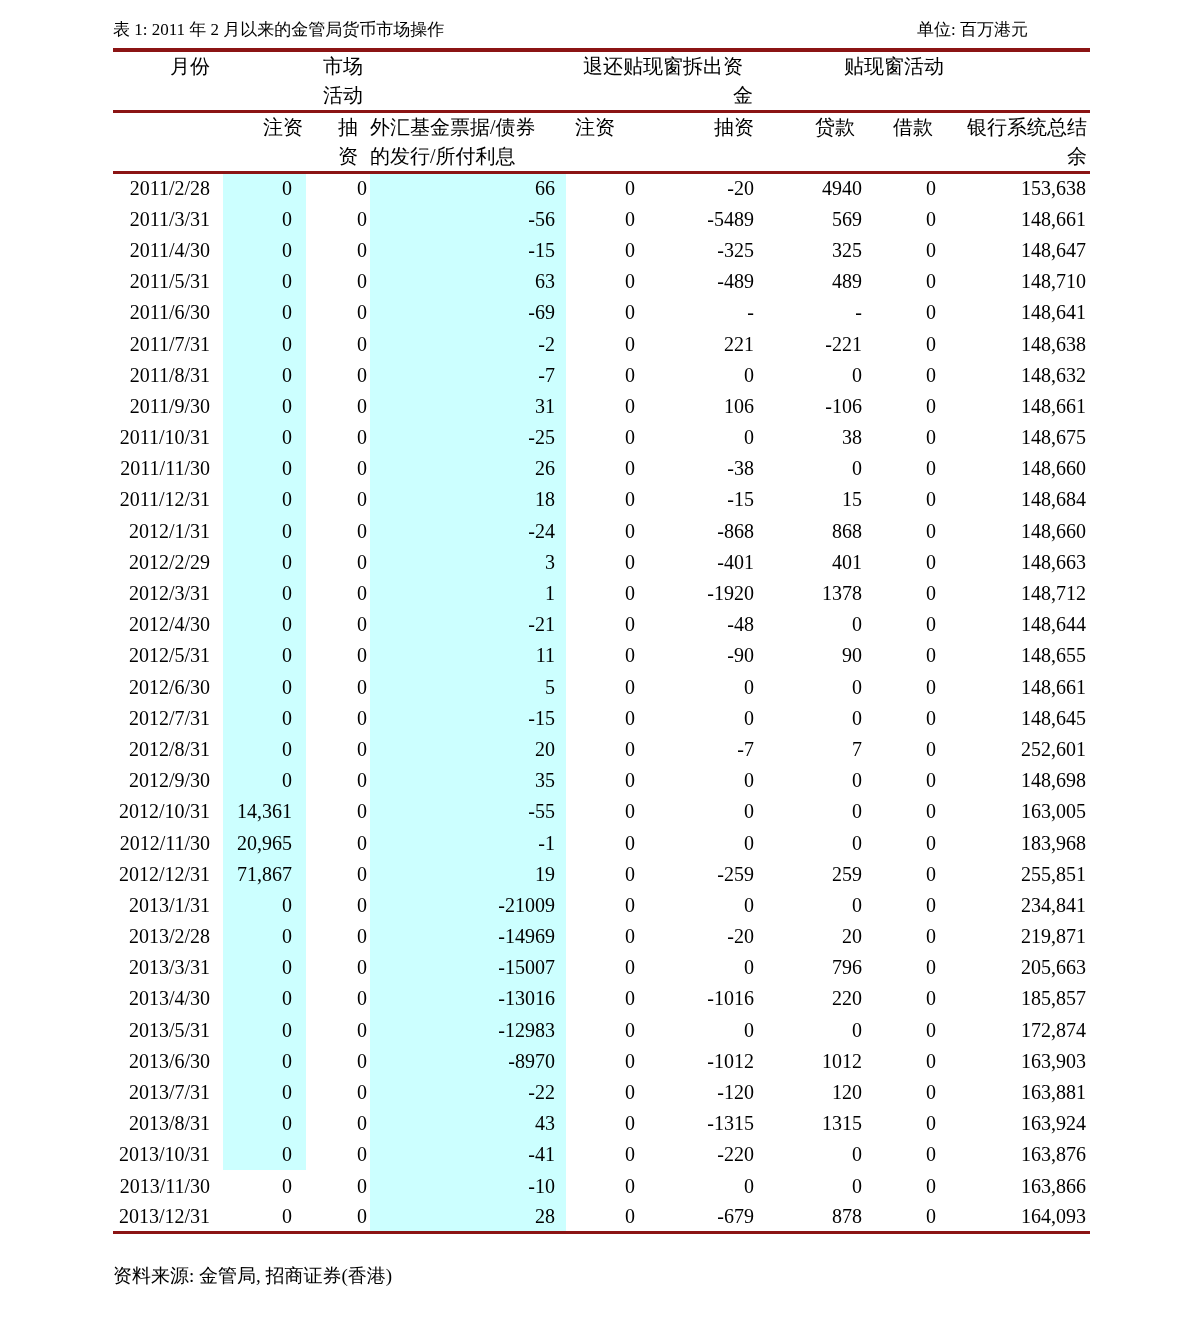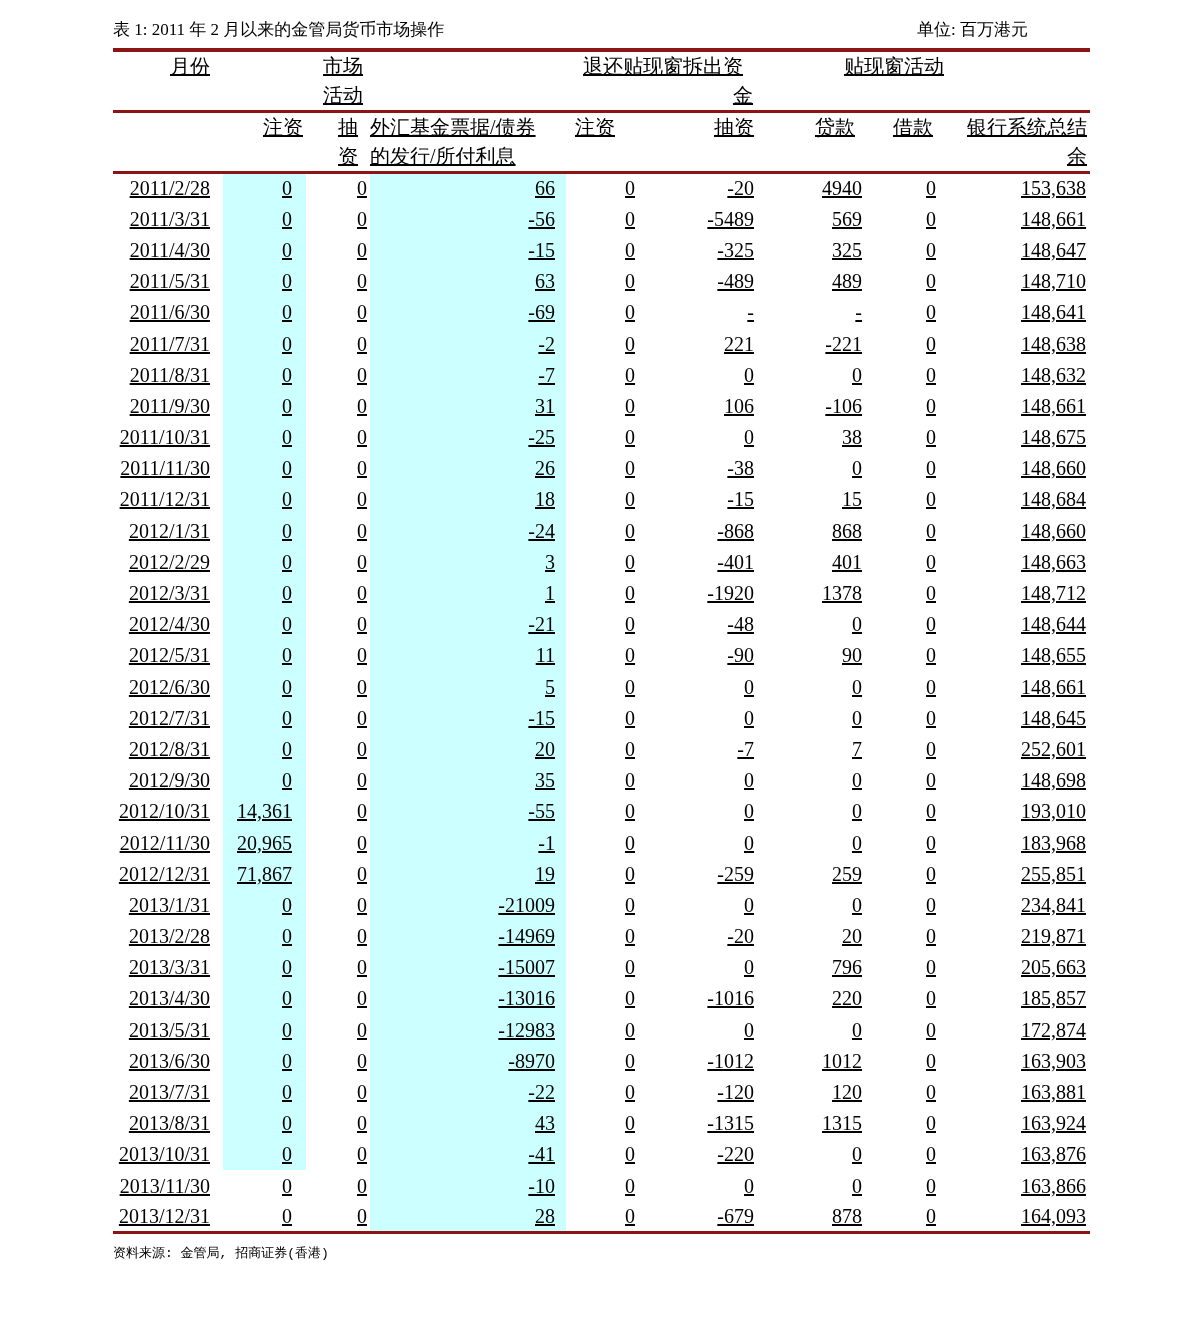--- a/index.html
+++ b/index.html
@@ -12,21 +12,20 @@
   .titlebar {
     height:48px; box-sizing:border-box; padding-bottom:7px;
     display:flex; align-items:flex-end; justify-content:space-between;
     font-size:17px; white-space:nowrap;
   }
   .unit { margin-right:62px; }
   table.ops {
     border-collapse:collapse; table-layout:fixed; width:977px;
     border-top:4px solid var(--rule); border-bottom:3px solid var(--rule);
     font-size:20px;
-    text-decoration:underline;
   }
   table.ops td { padding:0; vertical-align:middle; white-space:nowrap; overflow:visible; line-height:1.1; }
   thead tr { height:30.5px; }
   tbody tr { height:31.2px; }
   tr.gh2 td, tr.ch2 td { border-bottom:3px solid var(--rule); }
   td.hl { background:var(--hl); }
   
   .ca1 { text-align:right; padding-right:13px !important; }
   .ca2 { text-align:right; padding-right:14px !important; }
   .ca3 { text-align:right; padding-right:3px  !important; }
@@ -43,21 +42,21 @@
   .h-return2  { text-align:right; padding-right:12px !important; }
   .h-dw       { text-align:right; padding-right:1px  !important; }
   .h-inject1  { text-align:right; padding-right:3px  !important; }
   .h-wd1      { text-align:right; padding-right:12px !important; }
   .h-efbn     { text-align:left; }
   .h-inject2  { text-align:left;  padding-left:9px   !important; }
   .h-wd2      { text-align:right; padding-right:11px !important; }
   .h-loan     { text-align:right; padding-right:25px !important; }
   .h-borrow   { text-align:right; padding-right:12px !important; }
   .h-balance  { text-align:right; padding-right:3px  !important; }
-  .source { margin-top:10px; font-size:13px;font-family:Liberation Mono, monospace; }
+  .source { margin-top:29px; font-size:19px; }
 </style>
 </head>
 <body>
 
 <div class="page">
   <div class="content">
 
     <div class="titlebar">
       <span>表 1:  2011 年 2 月以来的金管局货币市场操作</span>
       <span class="unit">单位:  百万港元</span>
@@ -338,21 +337,21 @@
           </tr>
           <tr>
             <td class="ca1">2012/10/31</td>
             <td class="ca2 hl">14,361</td>
             <td class="ca3">0</td>
             <td class="ca4 hl">-55</td>
             <td class="ca5">0</td>
             <td class="ca6">0</td>
             <td class="ca7">0</td>
             <td class="ca8">0</td>
-            <td class="ca9">193,010</td>
+            <td class="ca9">163,005</td>
           </tr>
           <tr>
             <td class="ca1">2012/11/30</td>
             <td class="ca2 hl">20,965</td>
             <td class="ca3">0</td>
             <td class="ca4 hl">-1</td>
             <td class="ca5">0</td>
             <td class="ca6">0</td>
             <td class="ca7">0</td>
             <td class="ca8">0</td>

